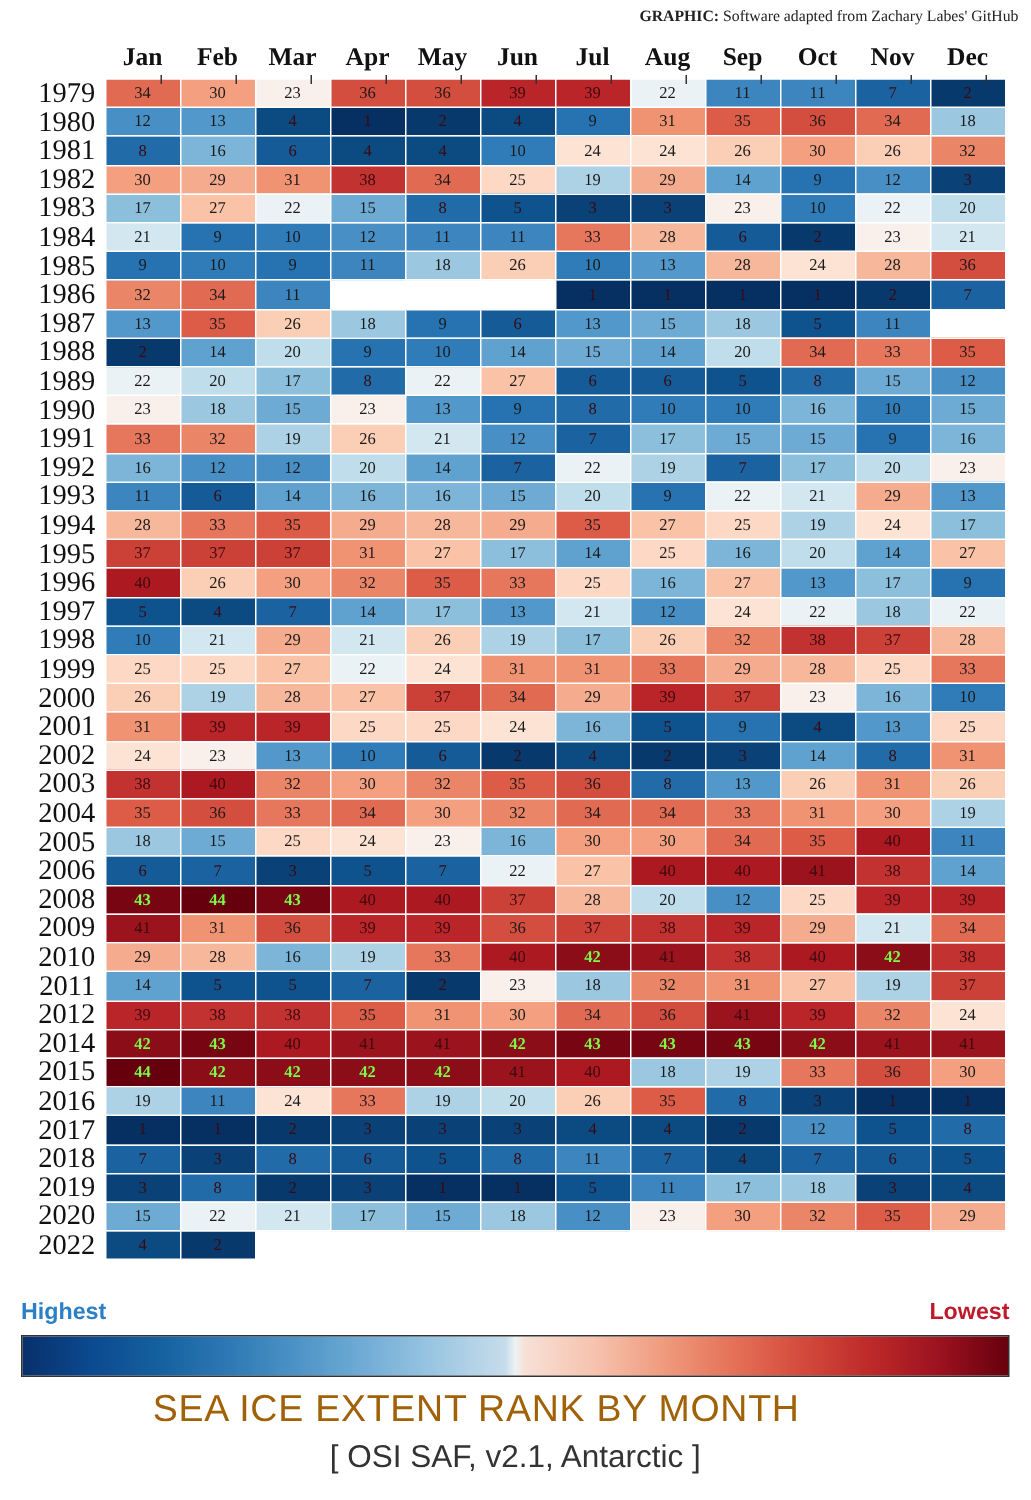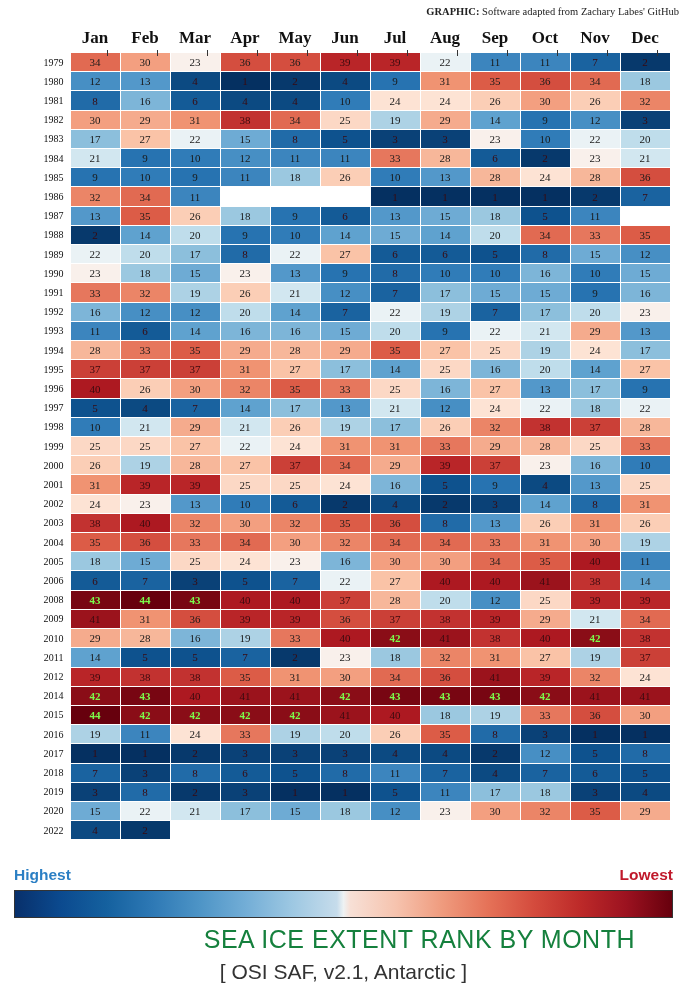--- a/index.html
+++ b/index.html
@@ -37,21 +37,21 @@
     font-size: 17px;
     font-weight: bold;
     color: #111;
     padding: 0 0 4px 0;
     text-align: center;
     width: 50px;
   }
   table.heat th.corner { width: 58px; }
   table.heat td.year {
     font-family: "Liberation Serif", serif;
-    font-size: 10px;
+    font-size: 19px;
     color: #111;
     text-align: right;
     padding-right: 6px;
     width: 58px;
     height: 17.2px;
     line-height: 17.2px;
   }
   table.heat td.cell {
     width: 50px;
     height: 17.2px;
@@ -101,25 +101,25 @@
     background: linear-gradient(to right,
       #08306b 0%, #0b4a8f 7%, #15619f 14%, #2e79b5 21%,
       #4d94c6 28%, #72add6 35%, #9cc7e2 42%, #c6dceb 49%,
       #eef2f3 50%, #f7e0d6 51%, #f6c3ae 58%, #ef9b7e 65%,
       #e57258 72%, #d44b3d 79%, #bd2a29 86%, #9c1220 93%, #67000d 100%);
   }
 
   .title-main {
     position: absolute;
     top: 925px; left: 0; width: 635px;
-    text-align: right;
+    text-align: center;
     font-family: "Liberation Sans", sans-serif;
     font-size: 25px;
     letter-spacing: 0.5px;
-    color: #15803d;
+    color: #a16207;
   }
   .title-sub {
     position: absolute;
     top: 960px; left: 0; width: 687px;
     text-align: center;
     font-family: "Liberation Sans", sans-serif;
     font-size: 21px;
     color: #333333;
   }
 </style>

